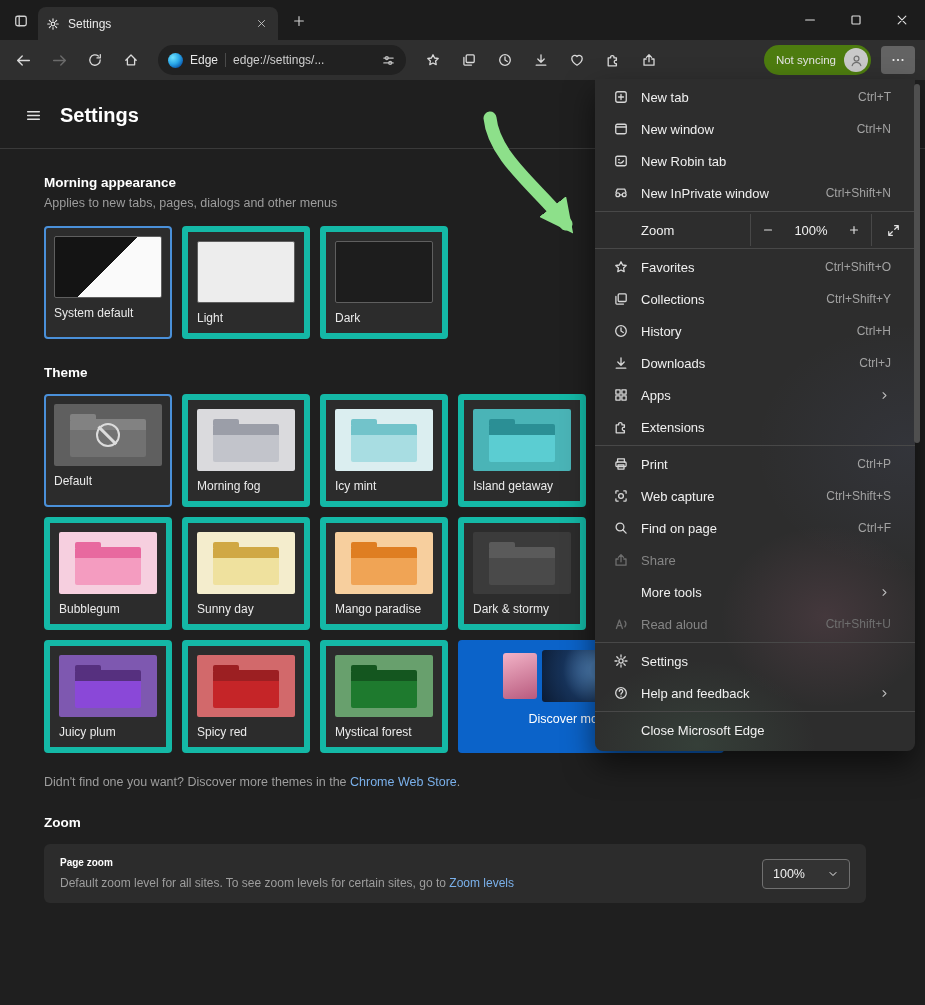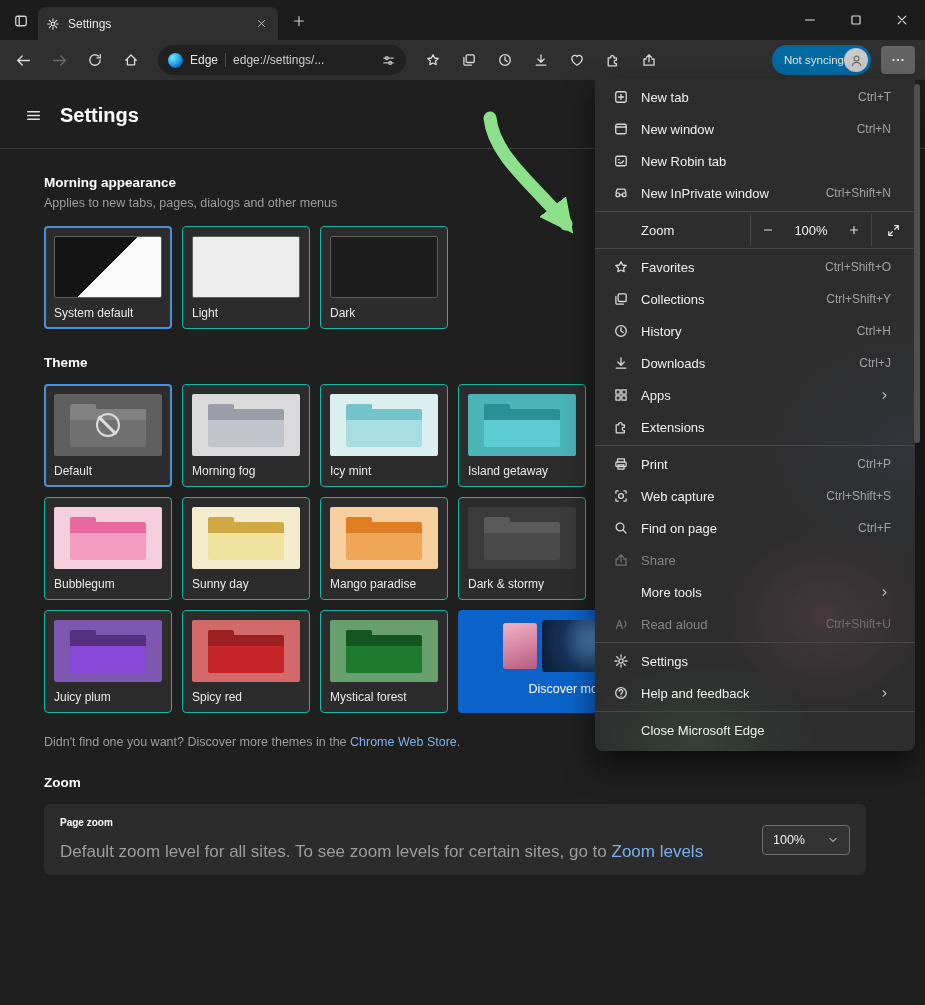--- a/index.html
+++ b/index.html
@@ -29,37 +29,37 @@
   .toolbar{height:40px;background:#2f2f2f;display:flex;align-items:center;padding:0 6px;gap:2px}
   .navbtn{width:34px;height:32px;border-radius:4px;display:flex;align-items:center;justify-content:center;color:#d9d9d9;flex:0 0 auto}
   .navbtn.dim{color:#6b6b6b}
   .addressbar{width:248px;height:30px;background:#212121;border-radius:15px;display:flex;align-items:center;
               padding:0 10px;gap:7px;margin:0 8px;font-size:12px;color:#e6e6e6;flex:0 0 auto}
   .edge-logo{width:15px;height:15px;border-radius:50%;
              background:radial-gradient(circle at 32% 30%,#6fe3ff,#2aa7e8 45%,#0b5bb0 78%,#0a3e7c)}
   .addr-sep{width:1px;height:14px;background:#4a4a4a}
   .url{flex:1;color:#cfcfcf;white-space:nowrap;overflow:hidden}
   .addr-ic{color:#bdbdbd}
-  .profile{margin-left:auto;height:30px;border-radius:15px;background:#0369a1;display:flex;align-items:center;
+  .profile{margin-left:auto;height:30px;border-radius:15px;background:#4d7c0f;display:flex;align-items:center;gap:8px;
            padding:0 3px 0 12px;font-size:11.5px;color:#e3e3e3;flex:0 0 auto}
   .avatar{width:24px;height:24px;border-radius:50%;background:#c9c9c9;color:#707070;display:flex;align-items:center;justify-content:center}
   .more-btn{width:34px;height:28px;border-radius:4px;background:#636363;color:#f2f2f2;display:flex;align-items:center;justify-content:center;margin:0 4px 0 8px;flex:0 0 auto}
 
   
   .content{position:absolute;top:80px;left:0;right:0;bottom:0;background:#1f1f1f;padding:0 59px 0 44px}
   .page-head{display:flex;align-items:center;gap:18px;padding-top:24px;margin-left:-19px;color:#e0e0e0}
   h1{font-size:20px;font-weight:600;color:#fff;margin:0}
   .divider{height:1px;background:#3a3a3a;margin:21px -59px 0 -44px}
   h2{font-size:17px;font-weight:600;color:#fff;margin:42px 0 0}
   h3{font-size:13.5px;font-weight:700;color:#fff;margin:26px 0 0}
   .sub{font-size:12.5px;color:#9d9d9d;margin:6px 0 0}
   .row{display:flex;gap:10px;margin-top:16px}
   .row.tr1{margin-top:14px}
   .row.trn{margin-top:10px}
-  .tcard{width:128px;background:#2c2c2c;border:1px solid #14b8a6;border-radius:4px;padding:9px 9px 8px}
+  .tcard{width:128px;background:#2c2c2c;border:6px solid #14b8a6;border-radius:4px;padding:9px 9px 8px}
   .tcard.selected{border:2px solid var(--accent-blue);padding:8px 8px 7px}
   .tlabel{margin-top:8px;font-size:12px;color:#eaeaea;white-space:nowrap;overflow:hidden}
   .othumb{height:62px;border-radius:2px;border:1px solid #5f5f5f}
   .othumb.sysdef{background:linear-gradient(135deg,#141414 49.6%,#fafafa 50%)}
   .othumb.light{background:#ededed}
   .othumb.dark{background:#1d1d1d}
   .thumb{height:62px;border-radius:2px;position:relative;overflow:hidden}
   .folder{position:absolute;left:16px;right:16px;top:15px;bottom:9px}
   .ftab{position:absolute;top:-5px;left:0;width:26px;height:6px;border-radius:2px 2px 0 0}
   .fband{position:absolute;top:0;left:0;right:0;height:11px;border-radius:2px 2px 0 0}
@@ -73,21 +73,21 @@
   .dt2{width:92px;height:52px;background:radial-gradient(circle at 62% 38%,#4d7fb5 0 14%,#17335a 55%,#0b1b33)}
   .dtcol{display:flex;flex-direction:column;gap:4px}
   .dt3{width:40px;height:24px;background:linear-gradient(145deg,#9ec77a,#4e7b3a)}
   .dt4{width:40px;height:24px;background:linear-gradient(145deg,#63a648,#2f5c26)}
   .dlabel{text-align:center;font-size:12.5px;color:#fff;margin-top:8px}
   .dext{position:absolute;right:9px;bottom:7px;color:#fff}
   .store-note{font-size:12.5px;color:#9d9d9d;margin:22px 0 0}
   .link{color:var(--link-blue);cursor:pointer}
   .zoom-card{margin-top:14px;background:#2c2c2c;border-radius:6px;padding:13px 16px;display:flex;align-items:center;justify-content:space-between}
   .zc-title{font-size:10px;font-weight:700;color:#fff}
-  .zc-desc{font-size:17px;color:#9d9d9d;margin-top:14px}
+  .zc-desc{font-size:12px;color:#9d9d9d;margin-top:8px}
   .select{min-width:88px;height:30px;border:1px solid #707070;border-radius:4px;background:#333;display:flex;align-items:center;justify-content:space-between;padding:0 10px;color:#f0f0f0;font-size:12.5px;gap:8px}
 
   
   .menu{position:absolute;left:595px;top:79px;width:320px;z-index:50;border-radius:0 0 8px 8px;
         box-shadow:0 14px 30px rgba(0,0,0,.55);font-size:13px;color:#f0f0f0;padding:2px 0 5px;
         background:
           radial-gradient(150px 130px at 72% 80%, rgba(224,130,164,.13), transparent 70%),
           radial-gradient(170px 120px at 32% 99%, rgba(120,210,150,.11), transparent 70%),
           radial-gradient(220px 180px at 98% 55%, rgba(130,150,230,.07), transparent 70%),
           #2d2d2d}

